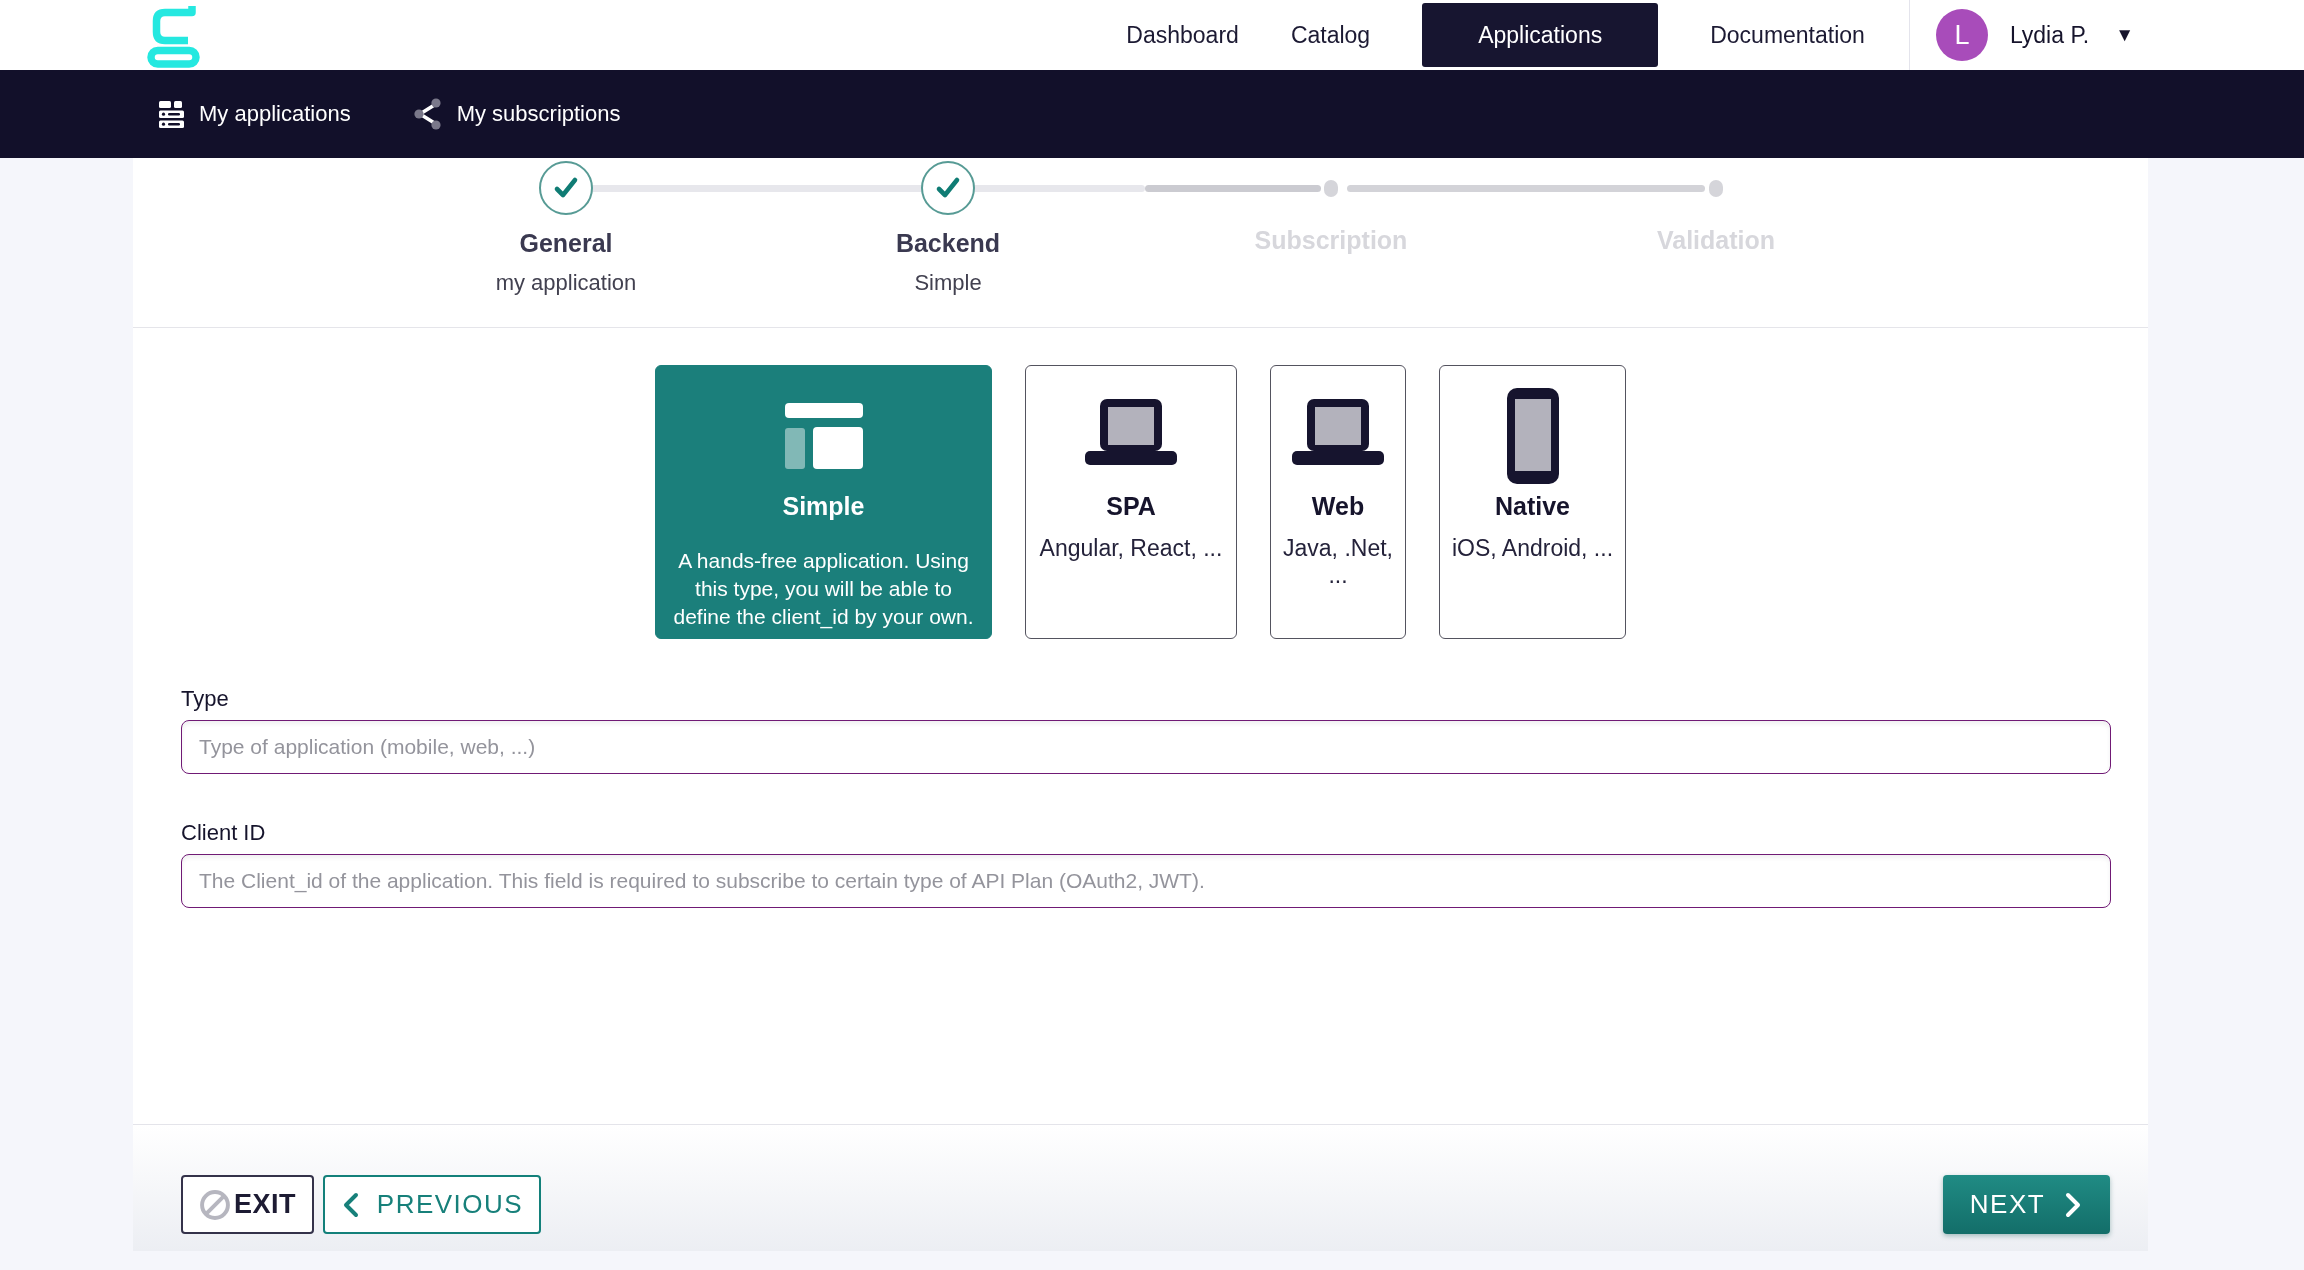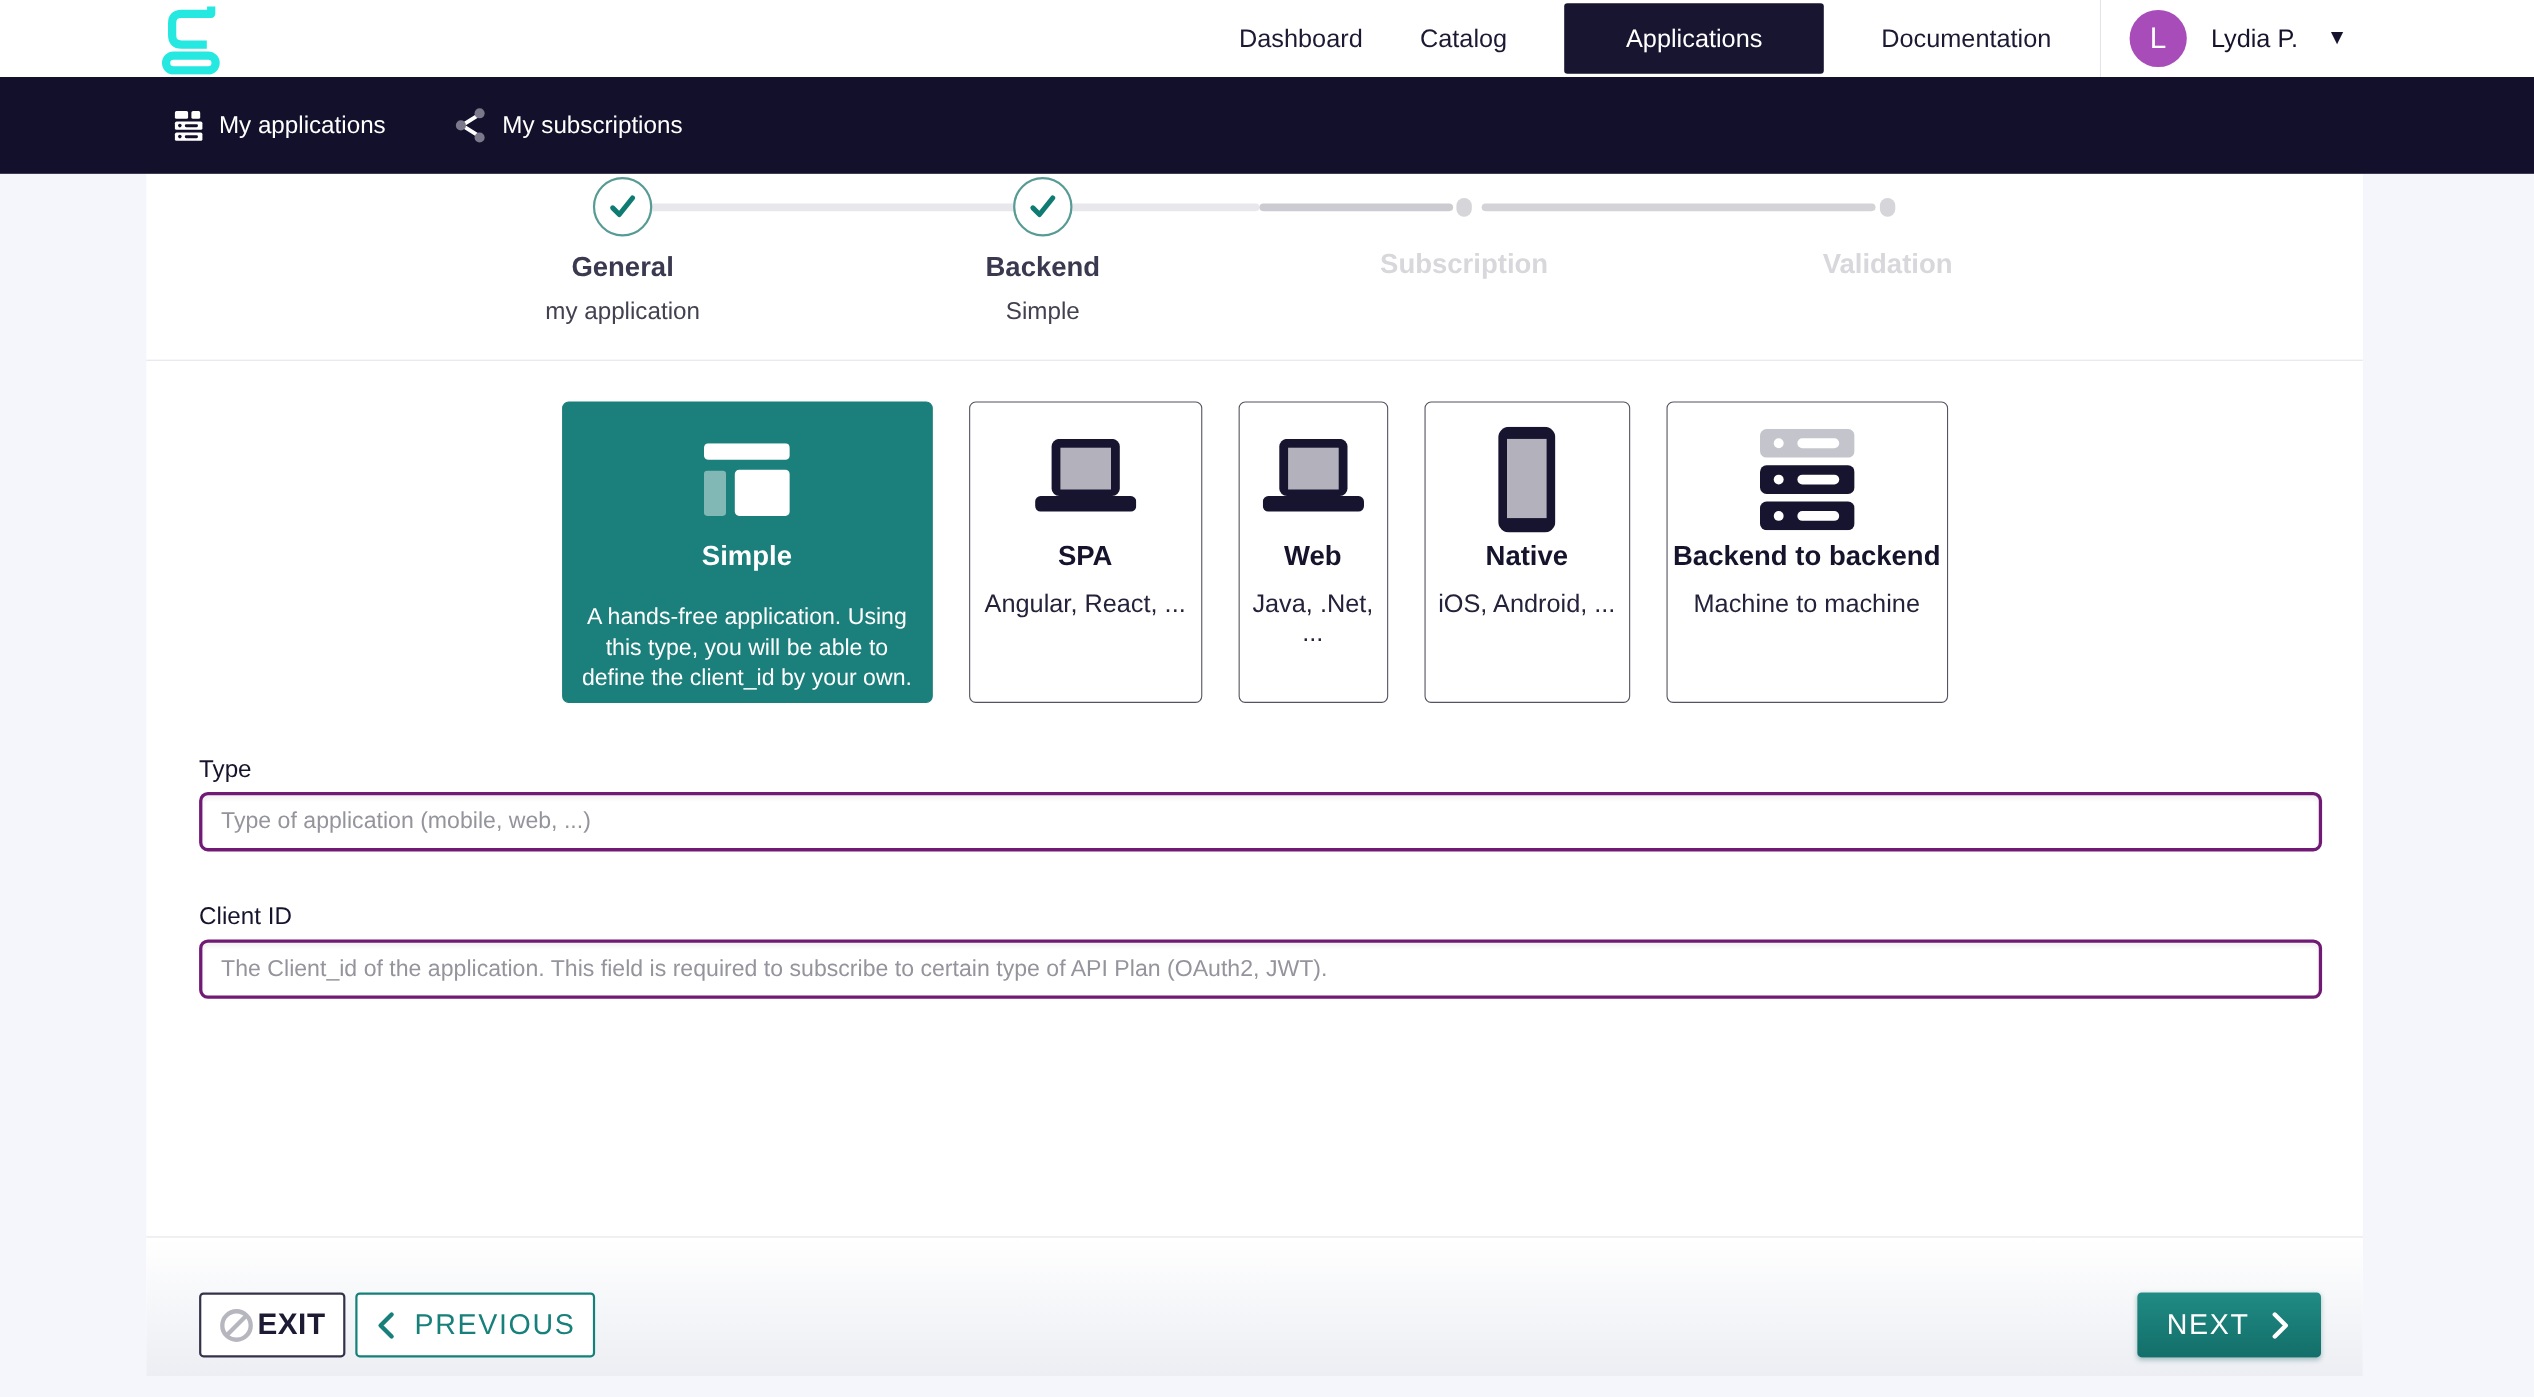--- a/index.html
+++ b/index.html
@@ -73,21 +73,21 @@
   .card-title{ margin-top:8px; font-size:25px; font-weight:bold; color:#16142c; }
   .option-card.selected .card-title{ color:#ffffff; }
   .card-sub{ margin-top:14px; font-size:23px; color:#24223a; }
   .card-desc{ margin-top:26px; font-size:21px; line-height:28px; color:#ffffff; padding:0 16px; }
 
   
   .form-area{ margin-top:47px; padding:0 37px 0 48px; }
   .field + .field{ margin-top:46px; }
   .field-label{ font-size:22px; font-weight:500; color:#16142c; margin-bottom:8px; }
   .text-input{
-    width:100%; height:54px; border:3px solid #701a75; border-radius:8px; background:#fff;
+    width:100%; height:54px; border:1px solid #701a75; border-radius:8px; background:#fff;
     font-family:"Liberation Sans", sans-serif; font-size:21px; color:#701a75; padding:0 17px;
     box-shadow: inset 0 3px 4px rgba(40,40,60,0.07);
     outline:none;
   }
   .text-input::placeholder{ color:#94949c; opacity:1; }
 
   
   .wizard-footer{
     position:absolute; left:0; right:0; bottom:0; height:127px;
     border-top:1px solid #e4e4ea;
@@ -237,37 +237,20 @@
       <div class="card-icon">
         <svg width="52" height="96" viewBox="0 0 52 96">
           <rect x="0" y="0" width="52" height="96" rx="10" fill="#16142e"></rect>
           <rect x="8" y="11" width="36" height="72" fill="#b3b2bc"></rect>
         </svg>
       </div>
       <div class="card-title">Native</div>
       <div class="card-sub">iOS, Android, ...</div>
     </div>
 
-    <div class="option-card card-backend">
-      <div class="card-icon">
-        <svg width="86" height="92" viewBox="0 0 86 92">
-          <rect x="0" y="0" width="86" height="26" rx="6" fill="#c4c4cd"></rect>
-          <circle cx="17" cy="13" r="4.5" fill="#ffffff"></circle>
-          <rect x="34" y="8.5" width="38" height="9" rx="4.5" fill="#ffffff"></rect>
-          <rect x="0" y="33" width="86" height="26" rx="6" fill="#16142e"></rect>
-          <circle cx="17" cy="46" r="4.5" fill="#ffffff"></circle>
-          <rect x="34" y="41.5" width="38" height="9" rx="4.5" fill="#ffffff"></rect>
-          <rect x="0" y="66" width="86" height="26" rx="6" fill="#16142e"></rect>
-          <circle cx="17" cy="79" r="4.5" fill="#ffffff"></circle>
-          <rect x="34" y="74.5" width="38" height="9" rx="4.5" fill="#ffffff"></rect>
-        </svg>
-      </div>
-      <div class="card-title">Backend to backend</div>
-      <div class="card-sub">Machine to machine</div>
-    </div>
   </section>
 
   <section class="form-area">
     <div class="field">
       <div class="field-label">Type</div>
       <input class="text-input" type="text" placeholder="Type of application (mobile, web, ...)" style="">
     </div>
     <div class="field">
       <div class="field-label">Client ID</div>
       <input class="text-input" type="text" placeholder="The Client_id of the application. This field is required to subscribe to certain type of API Plan (OAuth2, JWT)." style="">

